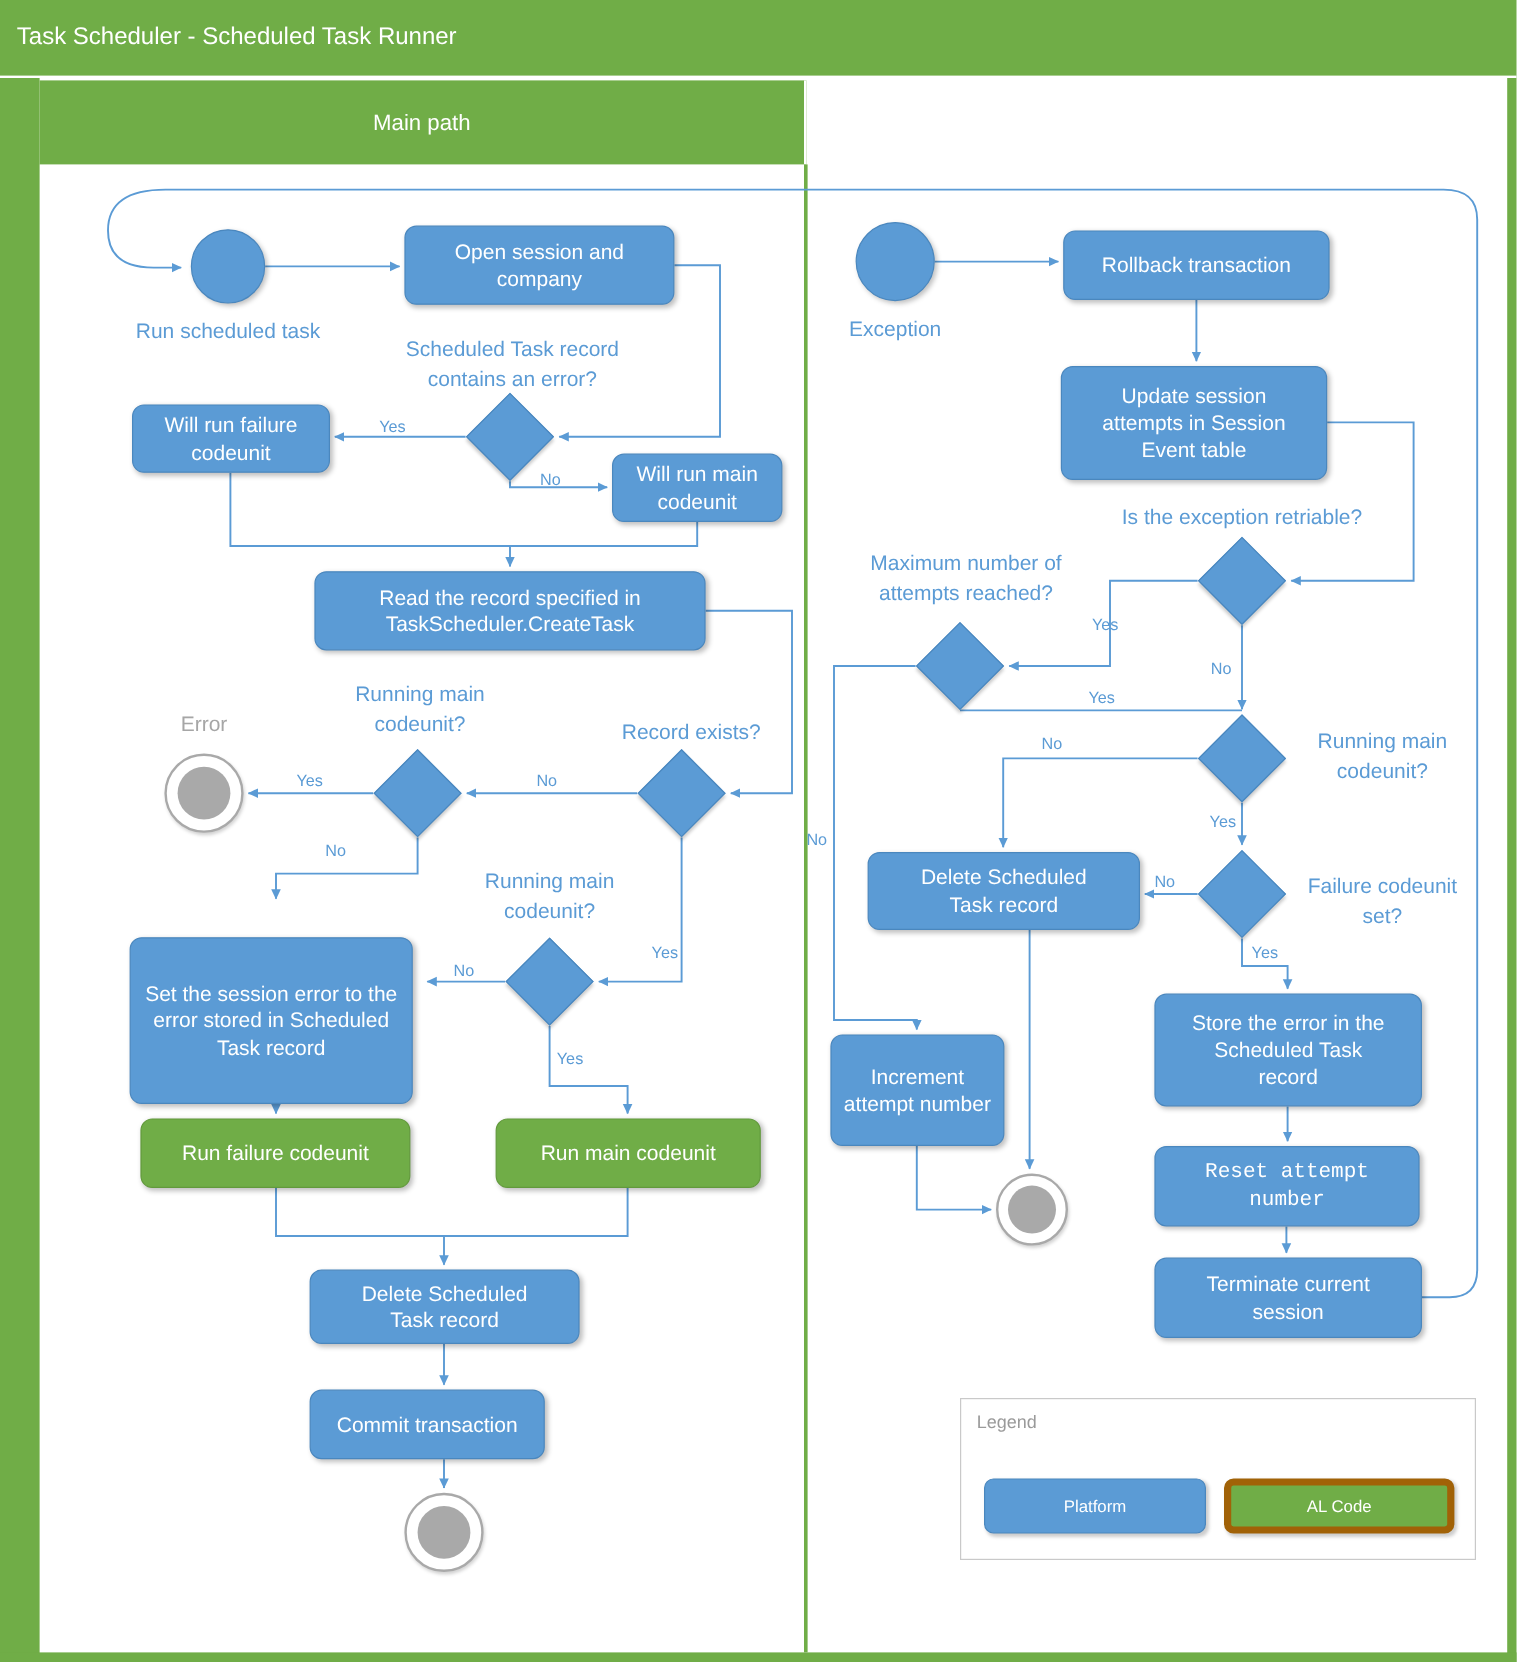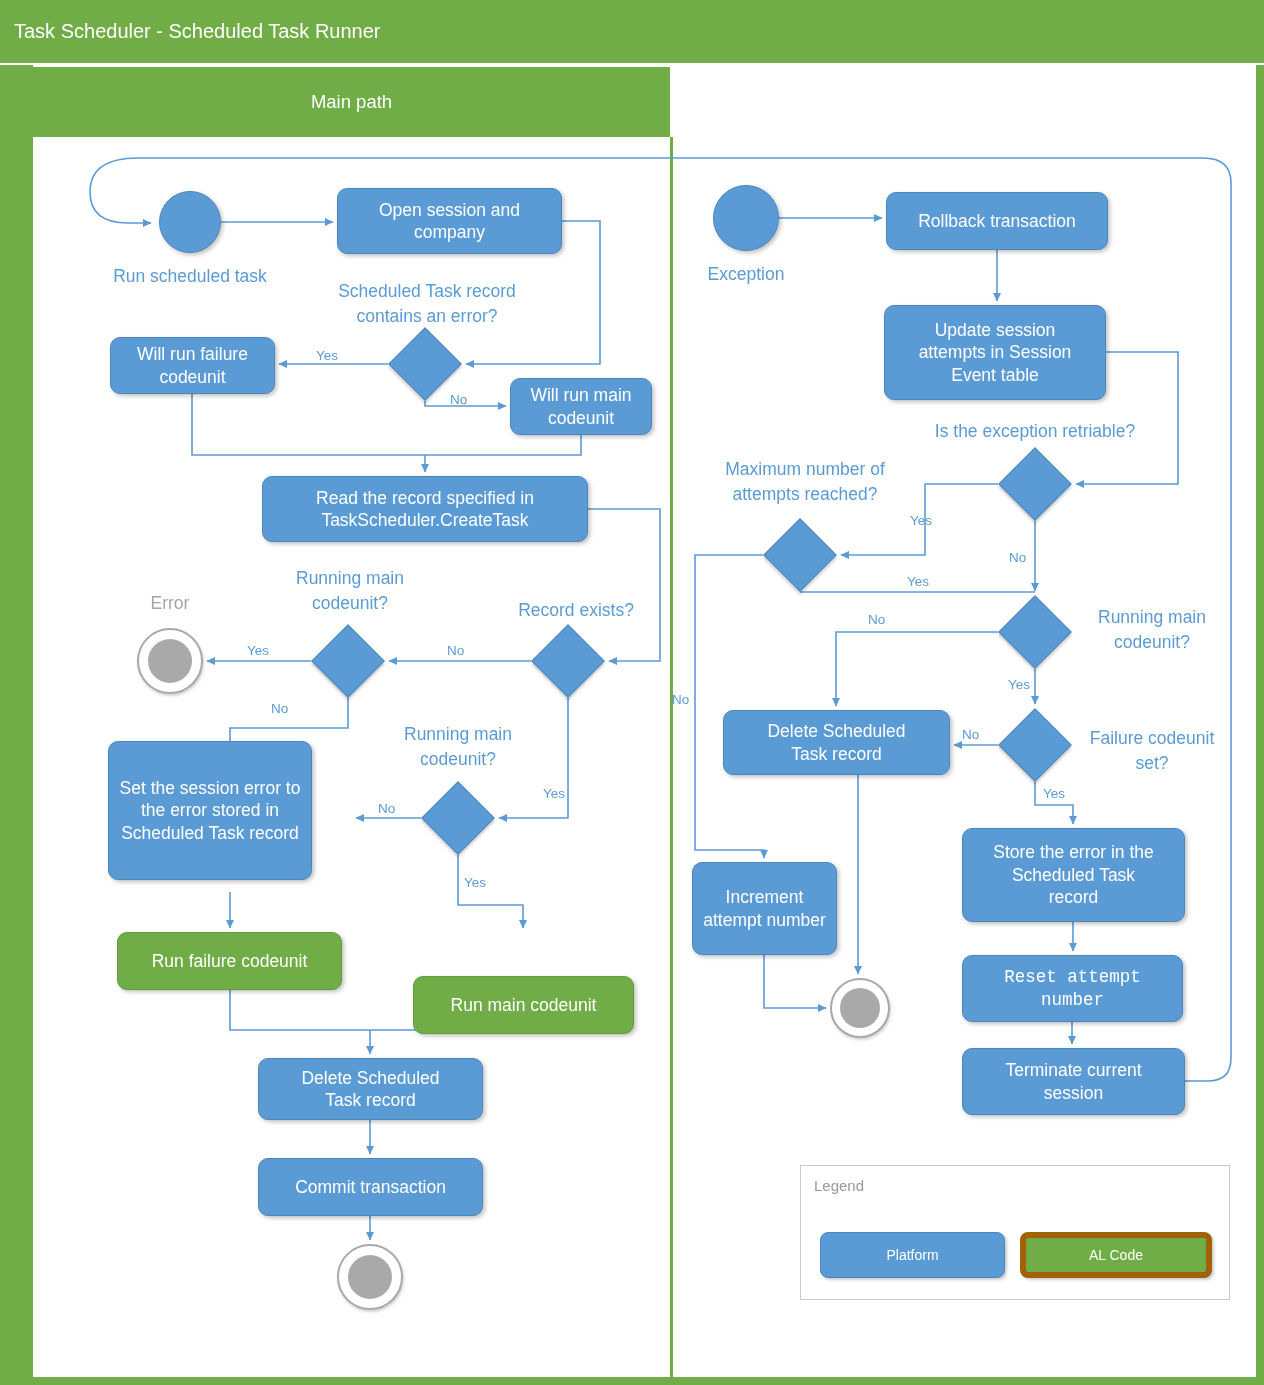--- a/index.html
+++ b/index.html
@@ -134,27 +134,27 @@
 
   <div class="flabel" style="left:280px;top:566px;width:140px;">Running main codeunit?</div>
   <div class="diamond" style="left:322px;top:635px;"></div>
 
   <div class="flabel" style="left:500px;top:598px;width:152px;">Record exists?</div>
   <div class="diamond" style="left:542px;top:635px;"></div>
 
   <div class="flabel" style="left:388px;top:722px;width:140px;">Running main codeunit?</div>
   <div class="diamond" style="left:432px;top:792px;"></div>
 
-  <div class="node blue" style="left:108px;top:741px;width:204px;height:139px;">Set the session error to the error stored in Scheduled Task record</div>
+  <div class="node blue" style="left:108px;top:781px;width:236px;height:139px;">Set the session error to the error stored in Scheduled Task record</div>
 
   <div class="node greenbox" style="left:117px;top:932px;width:225px;height:58px;">Run failure codeunit</div>
-  <div class="node greenbox" style="left:413px;top:932px;width:221px;height:58px;margin-top:44px;">Run main codeunit</div>
+  <div class="node greenbox" style="left:413px;top:932px;width:221px;height:58px;">Run main codeunit</div>
 
   <div class="node blue" style="left:258px;top:1058px;width:225px;height:62px;padding:4px 28px;">Delete Scheduled Task record</div>
-  <div class="node blue" style="left:258px;top:1158px;width:225px;height:58px;">Commit transaction</div>
+  <div class="node blue" style="left:258px;top:1158px;width:196px;height:58px;">Commit transaction</div>
 
   <div class="end-circle" style="left:337px;top:1244px;width:66px;height:66px;">
     <div class="end-inner"></div>
   </div>
 
   <div class="node circle-blue" style="left:713px;top:185px;width:66px;height:66px;"></div>
   <div class="flabel" style="left:696px;top:262px;width:100px;">Exception</div>
 
   <div class="node blue" style="left:886px;top:192px;width:222px;height:58px;">Rollback transaction</div>
   <div class="node blue" style="left:884px;top:305px;width:222px;height:95px;padding:4px 26px;">Update session attempts in Session Event table</div>

